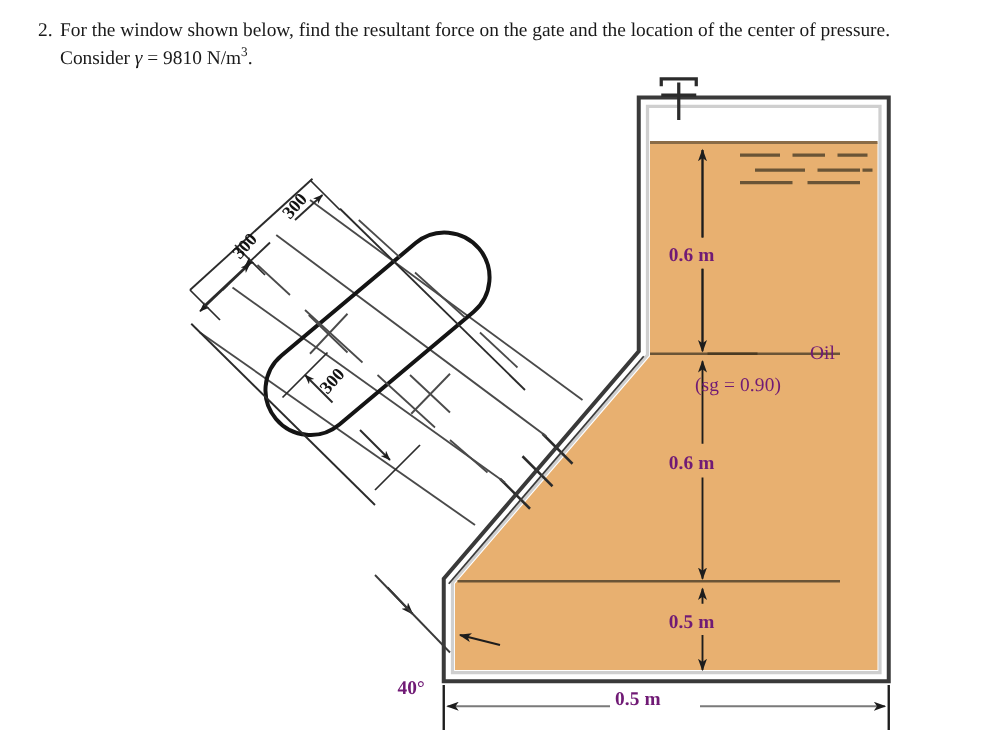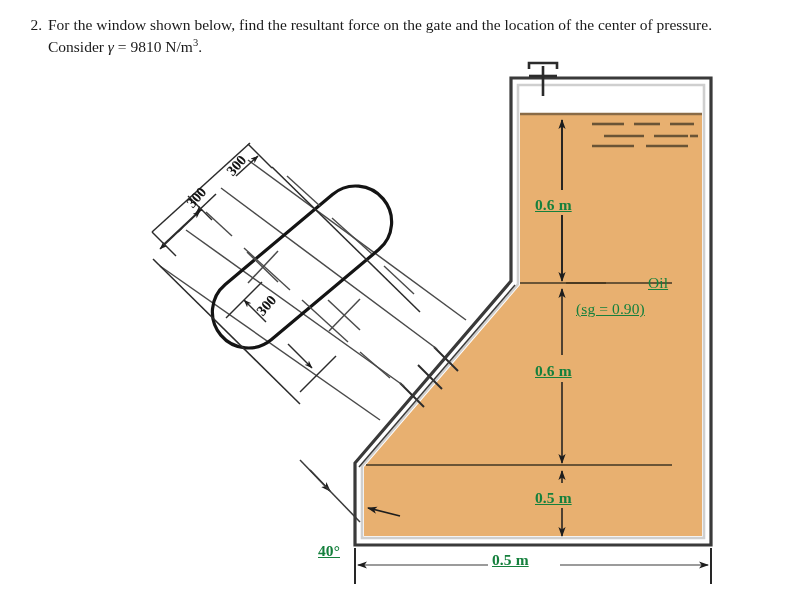--- a/index.html
+++ b/index.html
@@ -55,36 +55,35 @@
   }
   #figure svg {
     display: block;
   }
 
   
   .fig-label {
     position: absolute;
     font-family: "Liberation Serif", "DejaVu Serif", serif;
     font-size: 15.5px;
-    color: #15803d;
+    color: #701a75;
     white-space: nowrap;
     letter-spacing: 0.1px;
-    text-decoration: underline;
   }
 
   #label-window-dims {
     left: 78px;
     top: 313px;
     line-height: 1.30;
     font-weight: 700;
     font-size: 15px;
   }
 
   #label-oil      { left: 613px; top: 274px; margin-left: 35px; }
-  #label-oil-sg   { left: 576px; top: 300px; }
+  #label-oil-sg   { left: 556px; top: 300px; }
   #label-d1       { left: 535px; top: 196px; font-weight: 600; }
   #label-d2       { left: 535px; top: 362px; font-weight: 600; }
   #label-d3       { left: 535px; top: 489px; font-weight: 600; }
   #label-width    { left: 492px; top: 551px; font-weight: 600; }
   #label-angle    { left: 318px; top: 506px; font-weight: 600; margin-top: 36px; }
 
   .dim300 {
     position: absolute;
     font-size: 14.5px;
     font-weight: 700;

